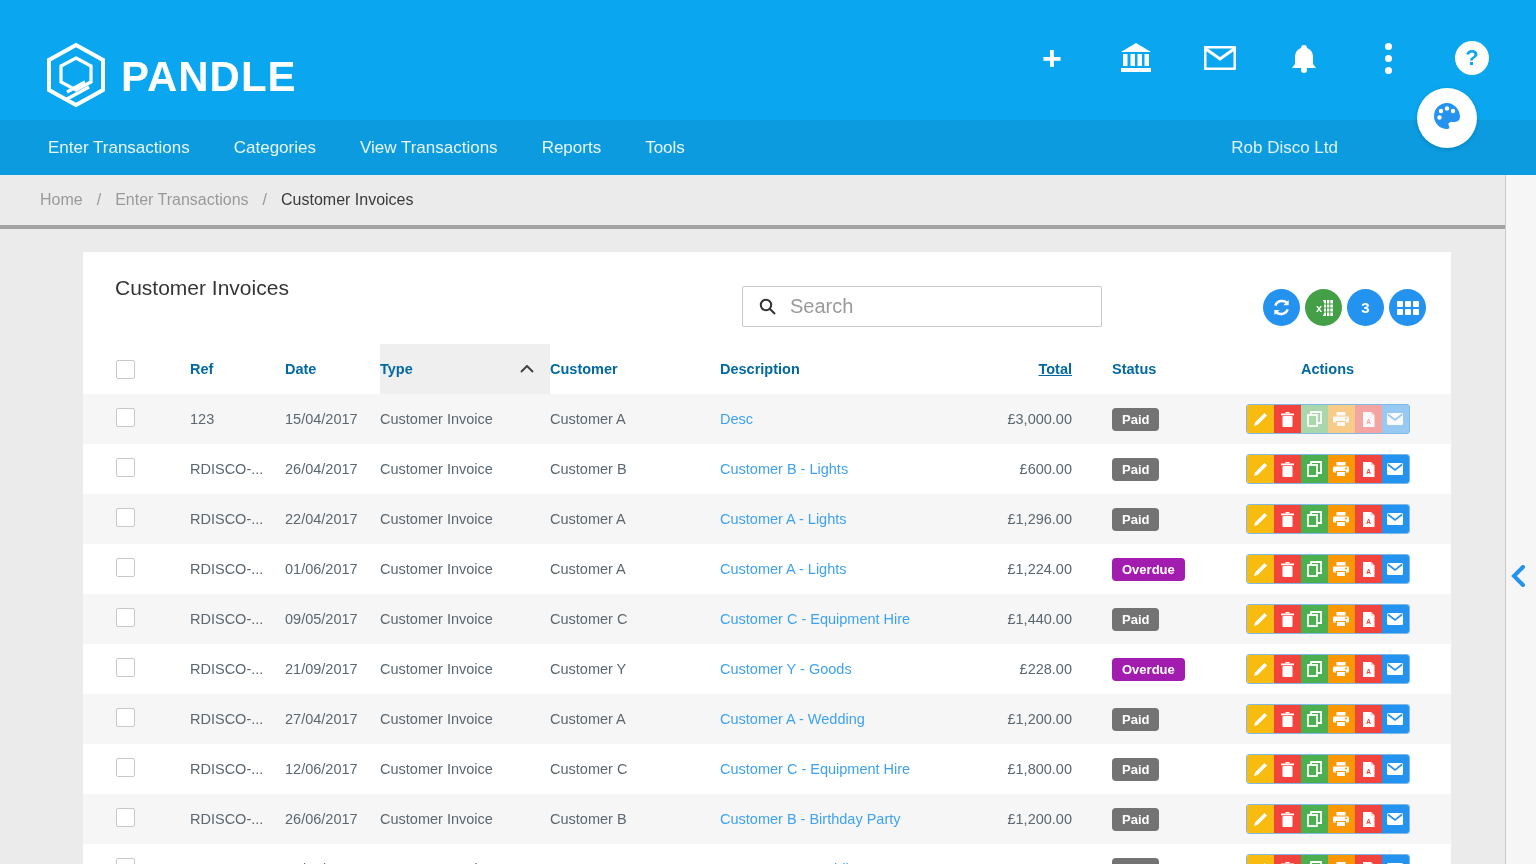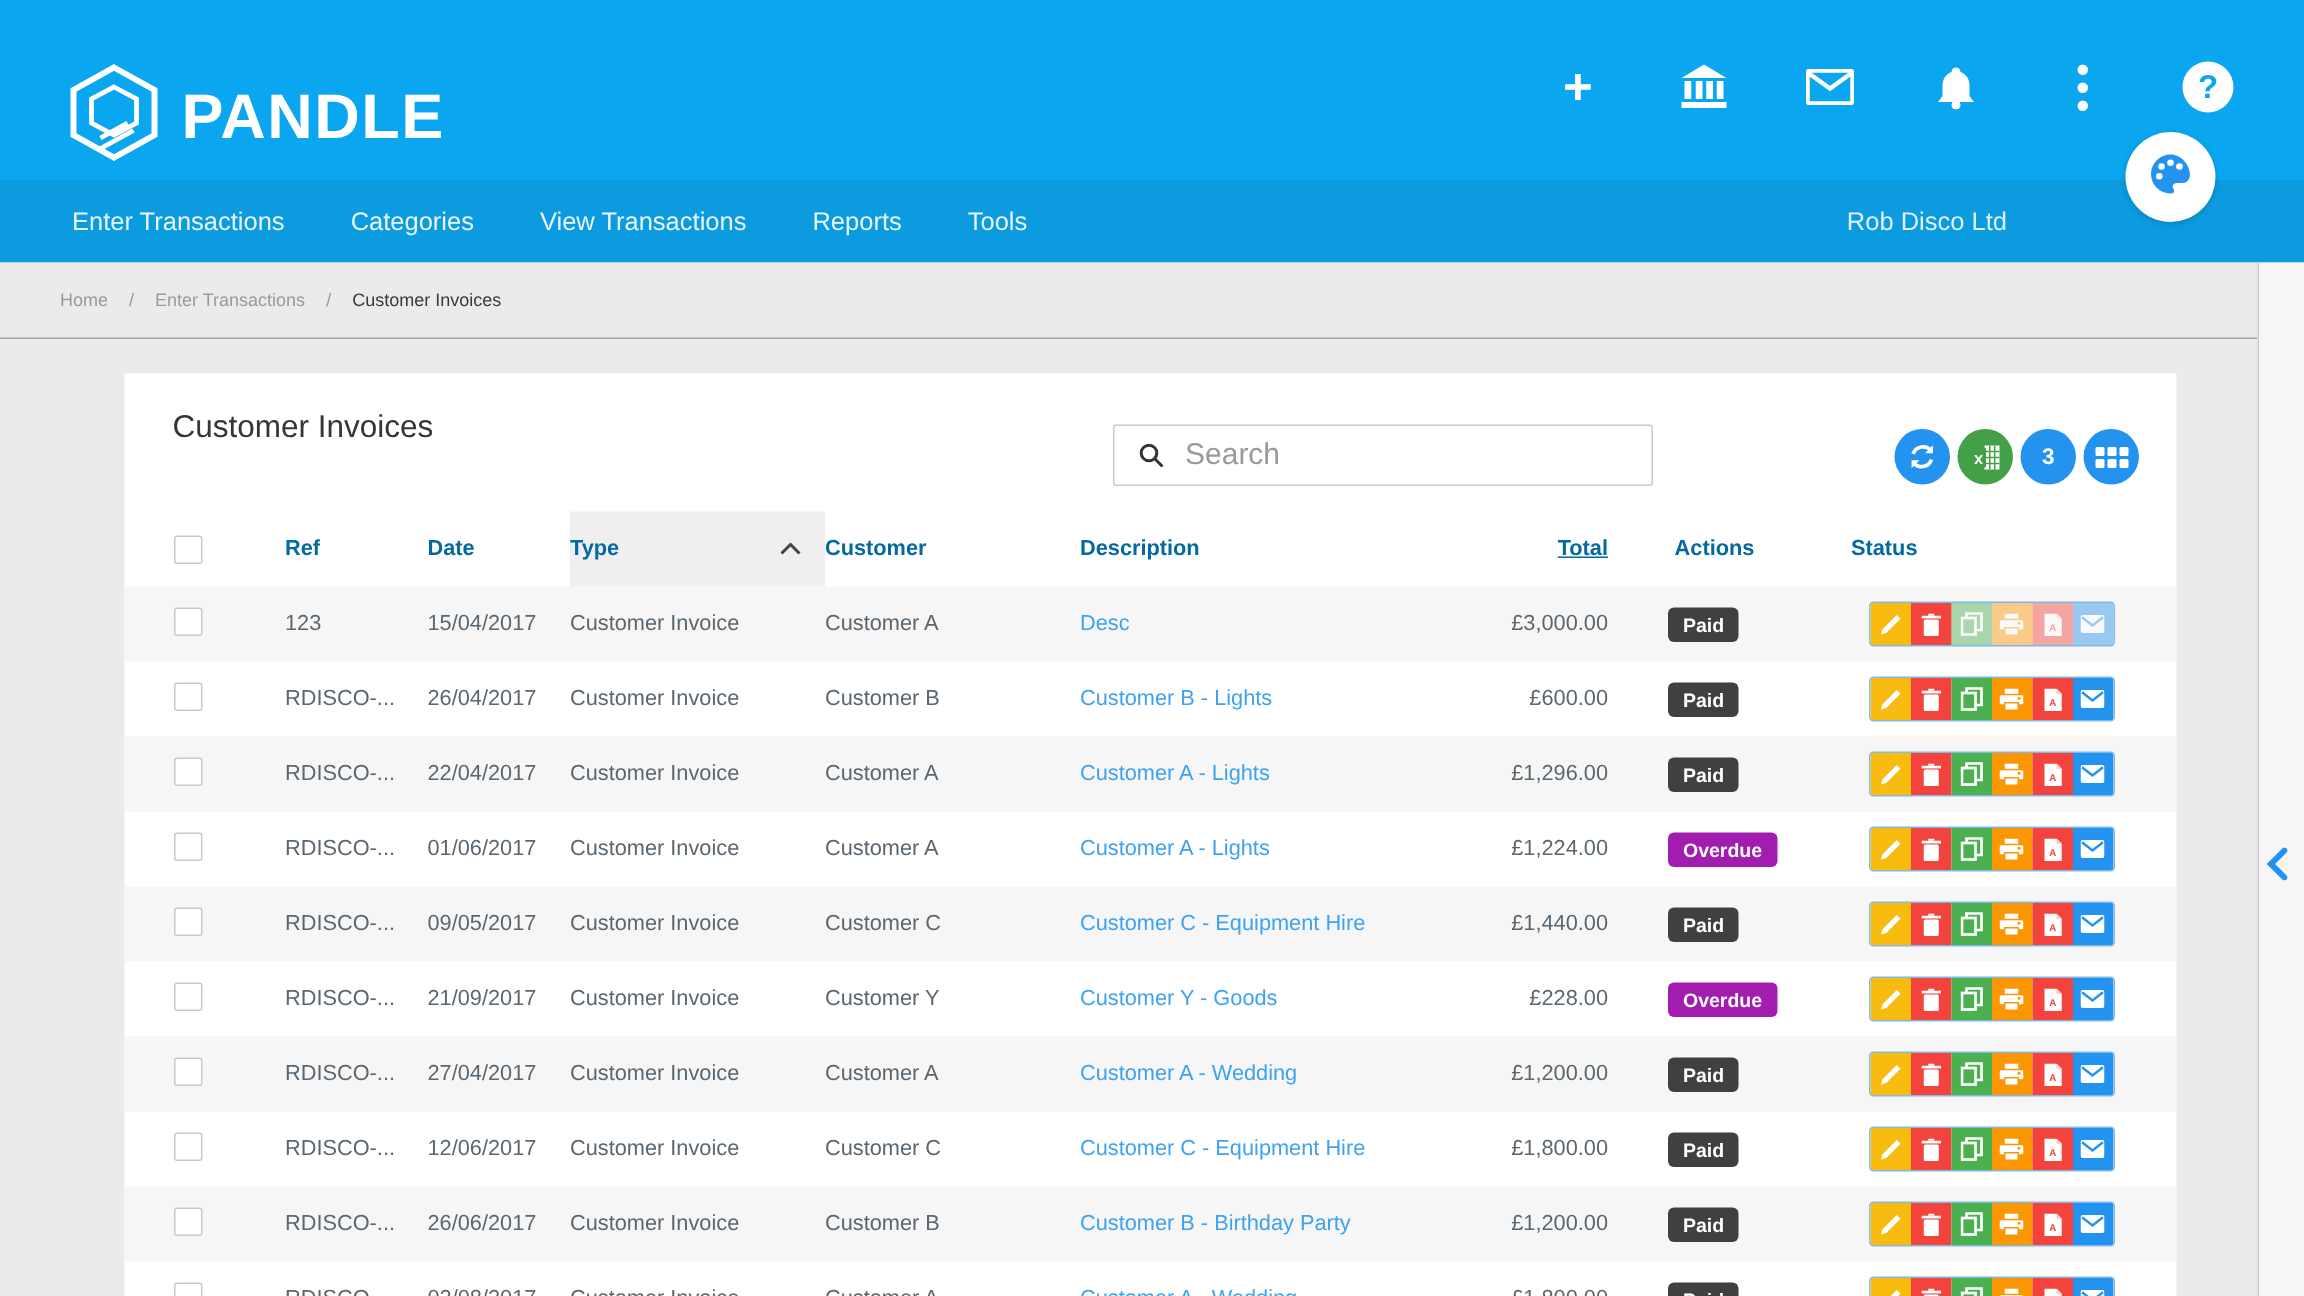--- a/index.html
+++ b/index.html
@@ -17,21 +17,21 @@
   .fab{position:absolute;right:59px;top:88px;width:60px;height:60px;border-radius:50%;background:#fff;
     box-shadow:0 1px 4px rgba(0,0,0,.18);display:flex;align-items:center;justify-content:center;z-index:5;}
   .navbar{height:55px;background:#0c9bdf;display:flex;align-items:center;padding:0 48px;}
   .nav-item{color:#e8f6fd;font-size:17px;margin-right:44px;cursor:pointer;}
   .nav-company{margin-left:auto;margin-right:150px;color:#dff2fc;font-size:17px;}
   .content-wrap{position:relative;height:689px;display:flex;}
   .main{width:1505px;background:#ebebeb;}
   .side-strip{width:30px;background:#f6f6f6;border-left:1px solid #c9c9c9;position:relative;}
   .side-chevron{position:absolute;top:390px;left:5px;cursor:pointer;}
   .breadcrumb{height:50px;display:flex;align-items:center;padding-left:40px;
-    border-bottom:1px solid #a3a3a3;font-size:12px;}
+    border-bottom:4px solid #a3a3a3;font-size:16px;}
   .bc-muted{color:#9a9a9a;}
   .bc-sep{color:#9a9a9a;margin:0 14px;}
   .bc-current{color:#3a3a3a;}
   .card{background:#fff;margin:23px 0 0 83px;width:1368px;height:700px;position:relative;}
   .card-head{position:relative;height:92px;}
   .page-title{position:absolute;left:32px;top:24px;font-size:21px;color:#353535;}
   .search-box{position:absolute;left:659px;top:34px;width:358px;height:39px;background:#fff;
     border:1px solid #c9c9c9;border-radius:2px;display:flex;align-items:center;}
   .search-box svg{margin:0 12px 0 16px;}
   .search-input{border:none;outline:none;font-size:20px;color:#be185d;width:280px;
@@ -53,21 +53,21 @@
   .trow.stripe{background:#f6f6f6;}
   .cell{font-size:14.5px;color:#5b6770;}
   .c-total{text-align:right;padding-right:10px;}
   .c-status{padding-left:30px;}
   .c-actions{display:flex;justify-content:center;}
   .checkbox{width:17px;height:17px;border:1px solid #c9c9c9;border-radius:2px;background:#fff;
     display:inline-block;margin-left:1px;cursor:pointer;}
   .desc-link{color:#3fa2f0;text-decoration:none;cursor:pointer;}
   .badge{display:inline-block;color:#fff;font-weight:bold;font-size:13px;border-radius:4px;
     padding:4px 10px;}
-  .badge.paid{background:#404040;}
+  .badge.paid{background:#737373;}
   .badge.overdue{background:#a21caf;}
   .btn-group{display:flex;border:1px solid #7eb9e8;border-radius:3px;overflow:hidden;}
   .abtn{width:27px;height:28px;display:flex;align-items:center;justify-content:center;cursor:pointer;}
   .abtn.edit{background:#f7bc0f;}
   .abtn.del{background:#f2433c;}
   .abtn.copy{background:#4caf50;}
   .abtn.print{background:#fb9703;}
   .abtn.pdf{background:#f2433c;}
   .abtn.mail{background:#2492ef;}
   .abtn.muted{opacity:.45;}
@@ -211,22 +211,22 @@
         <div class="th">Date</div>
         <div class="th th-type">
           <span>Type</span>
           <svg width="14" height="8" viewBox="0 0 14 8">
             <polyline points="1,7 7,1 13,7" fill="none" stroke="#444" stroke-width="2"></polyline>
           </svg>
         </div>
         <div class="th">Customer</div>
         <div class="th">Description</div>
         <div class="th" style="justify-content:flex-end;padding-right:10px;text-decoration:underline;">Total</div>
+        <div class="th" style="padding-left:30px;">Status</div>
         <div class="th" style="justify-content:center;">Actions</div>
-        <div class="th" style="padding-left:30px;">Status</div>
       </div>
 
       <div id="tbody">
   <div class="trow stripe">
     <div class="cell"><span class="checkbox"></span></div>
     <div class="cell">123</div>
     <div class="cell">15/04/2017</div>
     <div class="cell">Customer Invoice</div>
     <div class="cell">Customer A</div>
     <div class="cell"><a class="desc-link">Desc</a></div>

